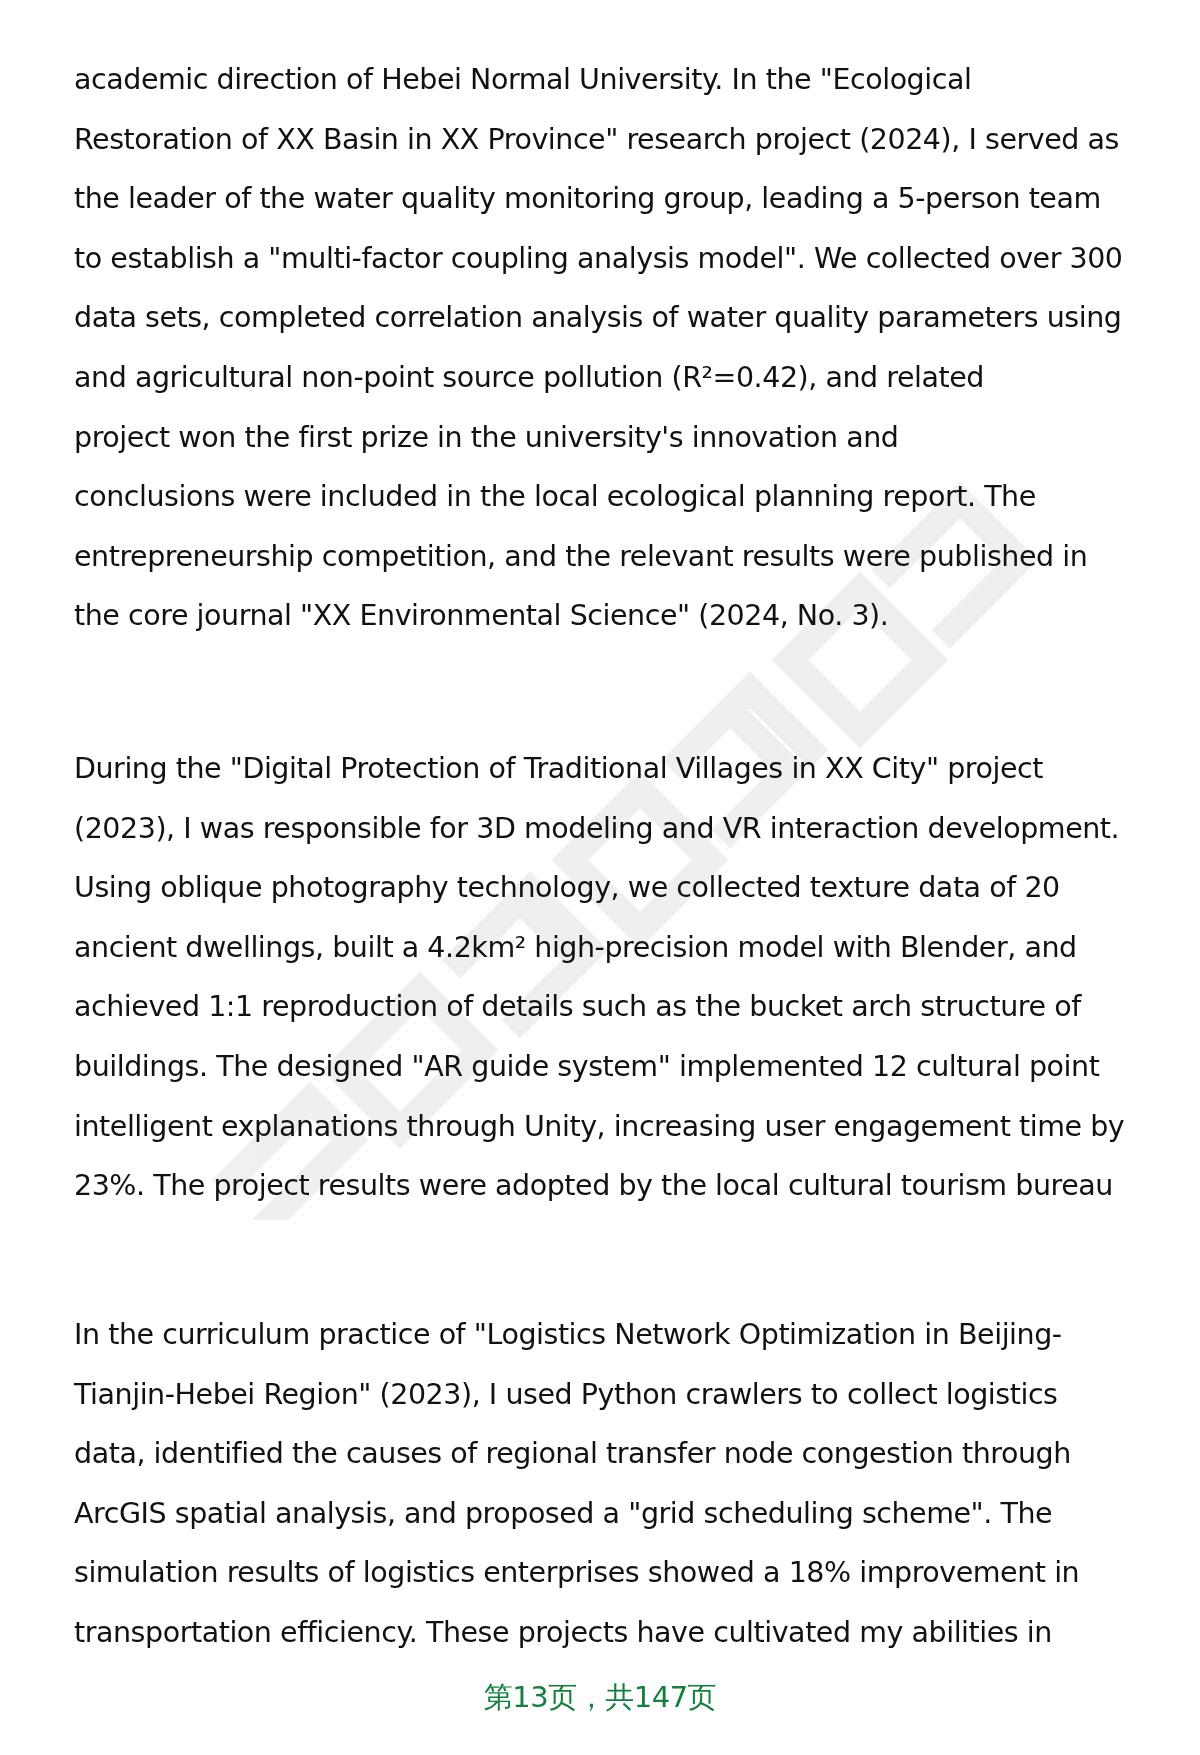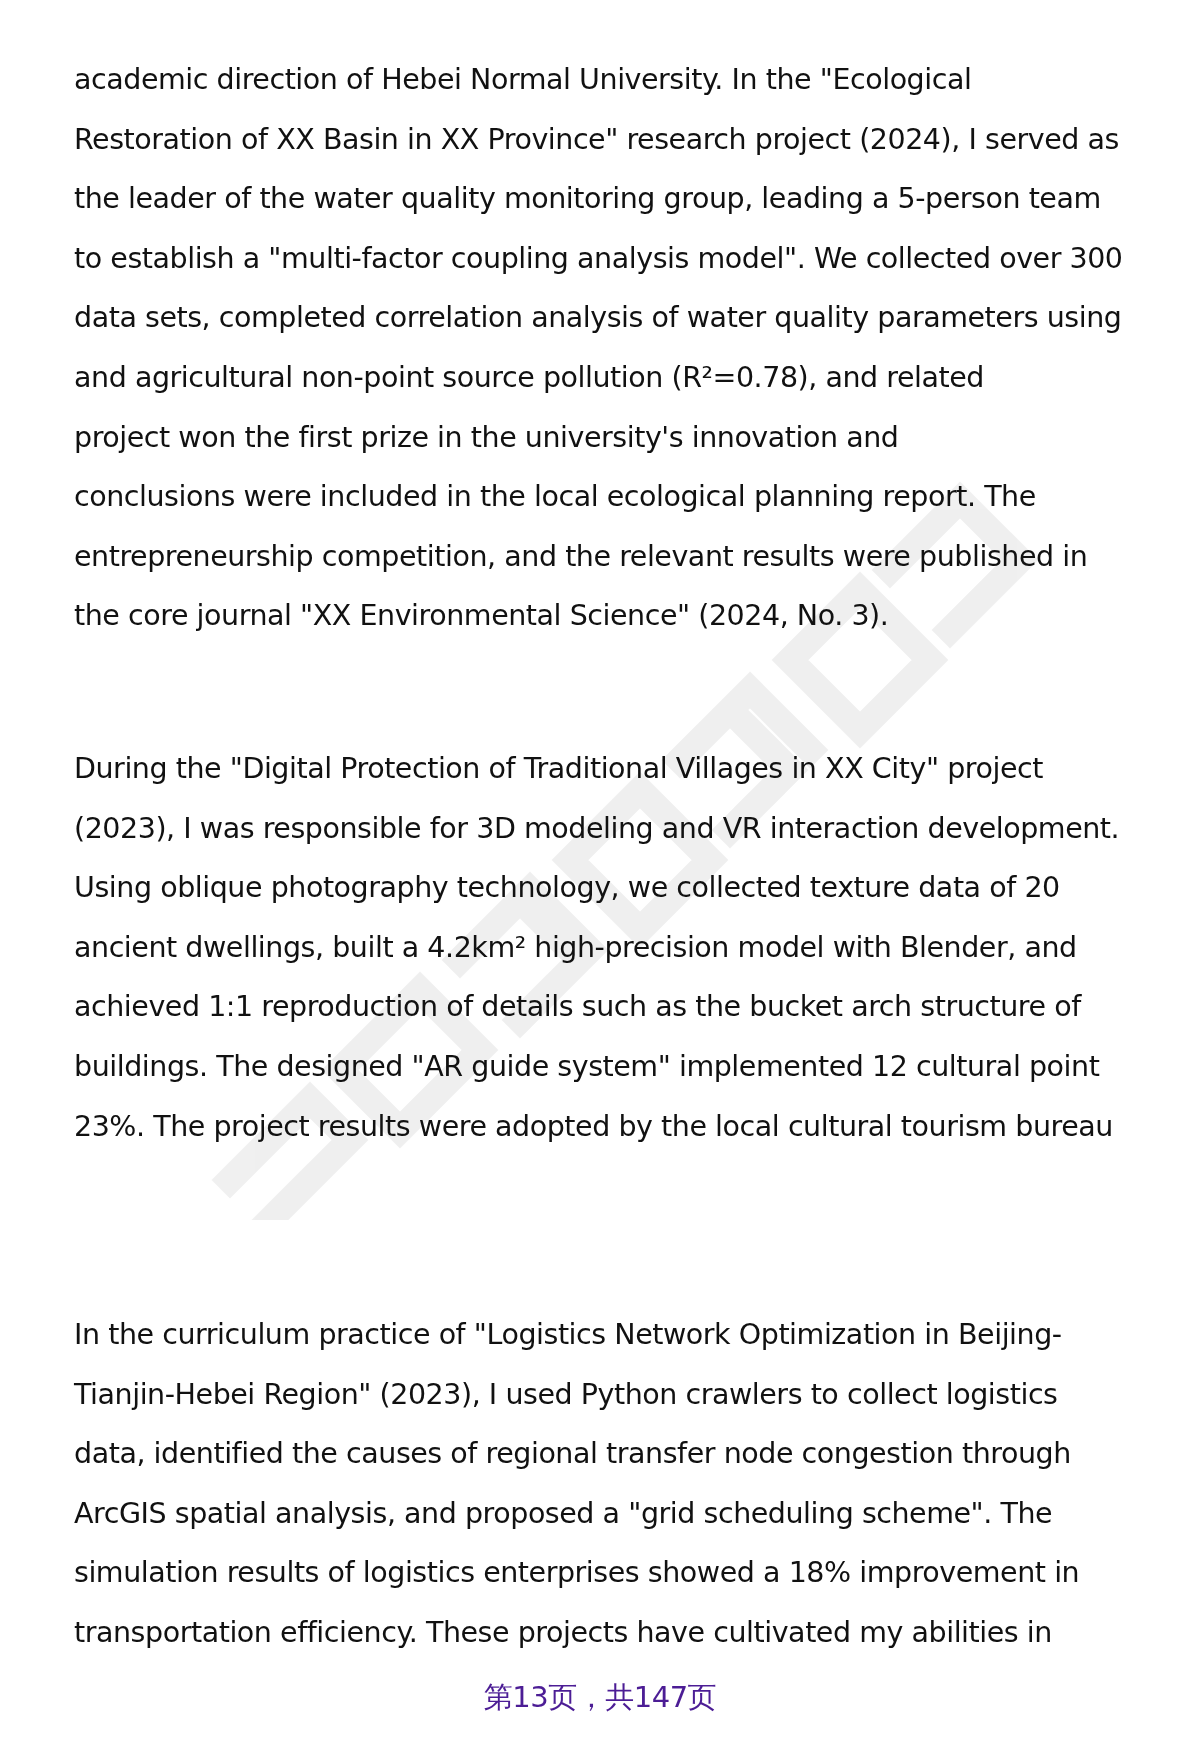--- a/index.html
+++ b/index.html
@@ -49,21 +49,21 @@
     #para-2 { top: 739px; }
     #para-3 { top: 1305px; }
     .footer {
       position: absolute;
       left: 0;
       width: 1200px;
       top: 1678px;
       text-align: center;
       font-size: 29px;
       letter-spacing: -0.5px;
-      color: #4c1d95;
+      color: #15803d;
       z-index: 1;
     }
   </style>
 </head>
 <body>
 
 <div class="page">
 
   <svg class="watermark" viewBox="0 0 1000 760">
     <g stroke="#ededed" stroke-width="26" fill="none" stroke-linecap="square" opacity="0.85">
@@ -76,34 +76,35 @@
       <path d="M700 110 L770 40 L830 100 L760 170"></path>
     </g>
   </svg>
 
   <div class="text-block" id="para-1">
     <span class="line">academic direction of Hebei Normal University. In the "Ecological</span>
     <span class="line">Restoration of XX Basin in XX Province" research project (2024), I served as</span>
     <span class="line">the leader of the water quality monitoring group, leading a 5-person team</span>
     <span class="line">to establish a "multi-factor coupling analysis model". We collected over 300</span>
     <span class="line">data sets, completed correlation analysis of water quality parameters using</span>
-    <span class="line">and agricultural non-point source pollution (R²=0.78), and related</span>
+    <span class="line">and agricultural non-point source pollution (R²=0.42), and related</span>
     <span class="line">project won the first prize in the university's innovation and</span>
     <span class="line">conclusions were included in the local ecological planning report. The</span>
     <span class="line">entrepreneurship competition, and the relevant results were published in</span>
     <span class="line">the core journal "XX Environmental Science" (2024, No. 3).</span>
   </div>
 
   <div class="text-block" id="para-2">
     <span class="line">During the "Digital Protection of Traditional Villages in XX City" project</span>
     <span class="line">(2023), I was responsible for 3D modeling and VR interaction development.</span>
     <span class="line">Using oblique photography technology, we collected texture data of 20</span>
     <span class="line">ancient dwellings, built a 4.2km² high-precision model with Blender, and</span>
     <span class="line">achieved 1:1 reproduction of details such as the bucket arch structure of</span>
     <span class="line">buildings. The designed "AR guide system" implemented 12 cultural point</span>
+    <span class="line">intelligent explanations through Unity, increasing user engagement time by</span>
     <span class="line">23%. The project results were adopted by the local cultural tourism bureau</span>
   </div>
 
   <div class="text-block" id="para-3">
     <span class="line">In the curriculum practice of "Logistics Network Optimization in Beijing-</span>
     <span class="line">Tianjin-Hebei Region" (2023), I used Python crawlers to collect logistics</span>
     <span class="line">data, identified the causes of regional transfer node congestion through</span>
     <span class="line">ArcGIS spatial analysis, and proposed a "grid scheduling scheme". The</span>
     <span class="line">simulation results of logistics enterprises showed a 18% improvement in</span>
     <span class="line">transportation efficiency. These projects have cultivated my abilities in</span>

